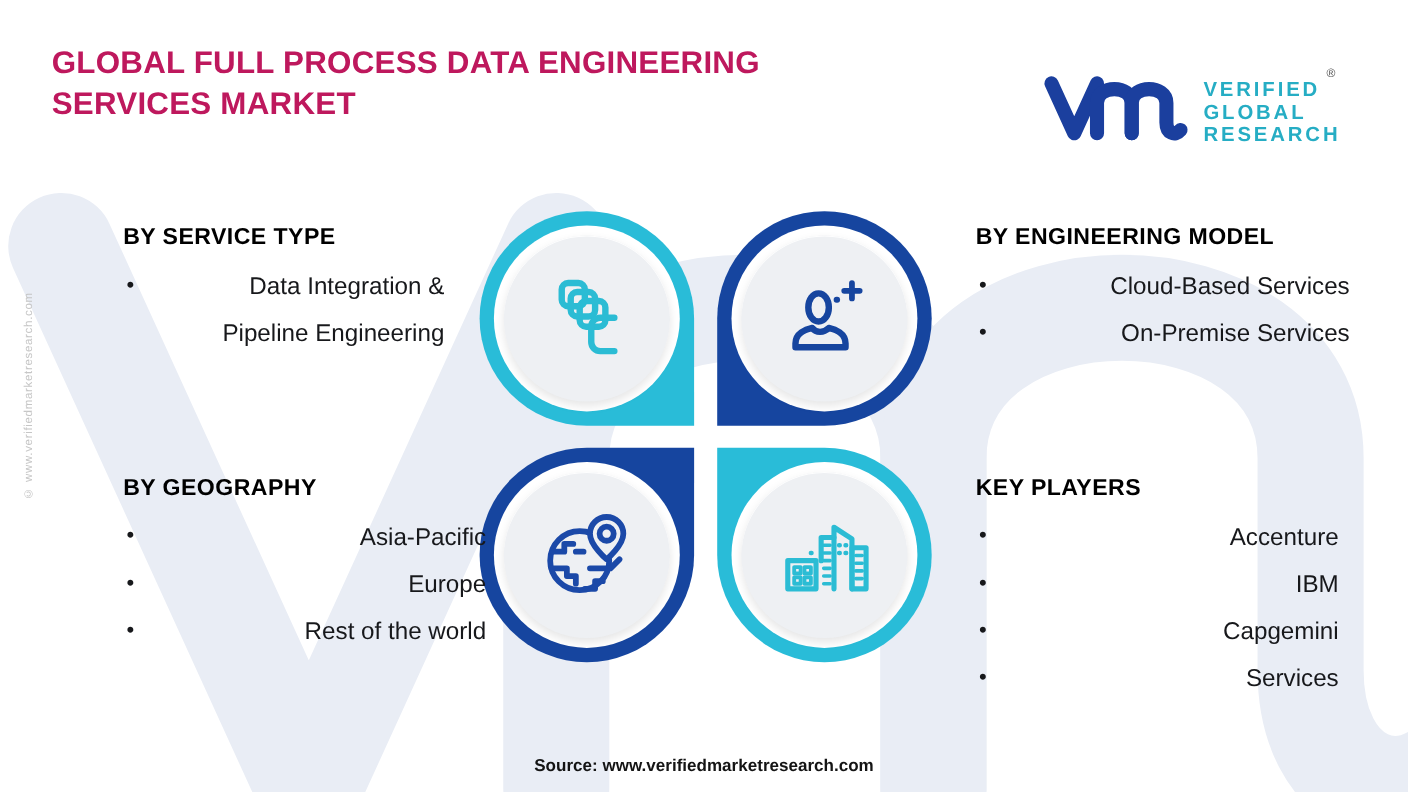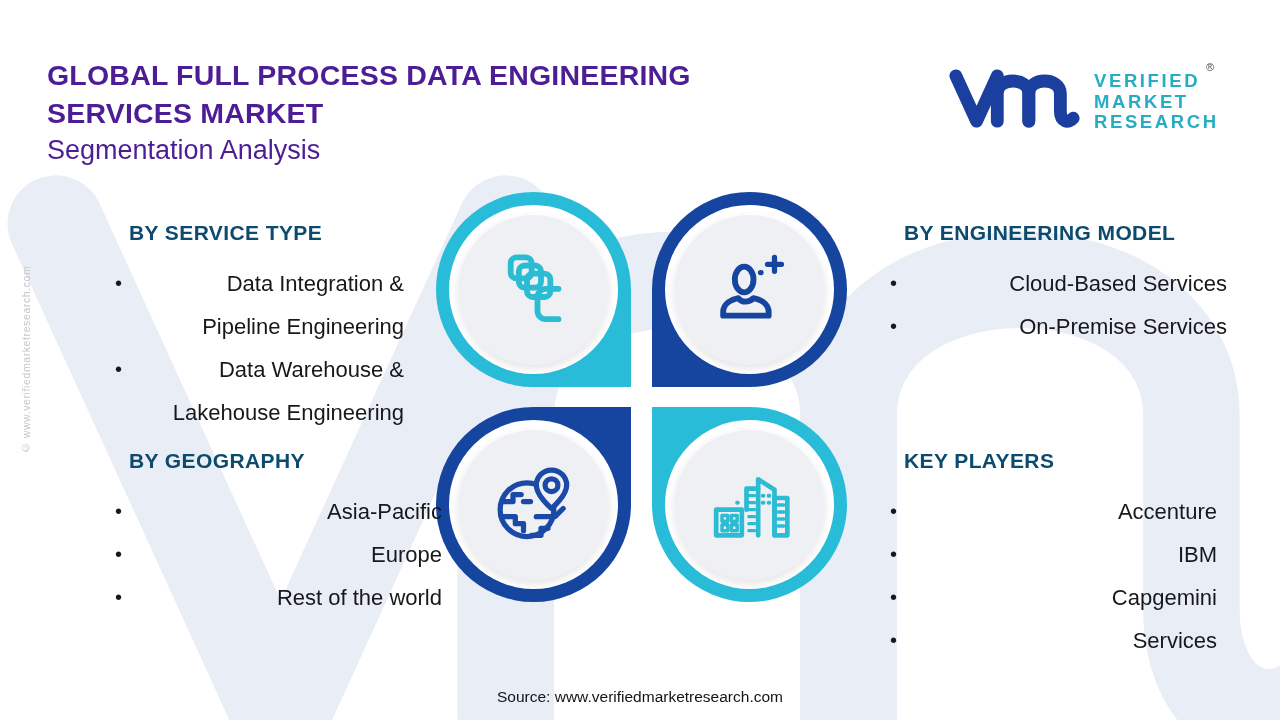--- a/index.html
+++ b/index.html
@@ -3,21 +3,21 @@
 <meta charset="utf-8">
 <style>
   html,body{margin:0;padding:0;background:#fff;}
   .stage{
     position:relative;width:1280px;height:720px;overflow:hidden;
     background:#ffffff;font-family:"Liberation Sans","DejaVu Sans",sans-serif;
   }
   
   .watermark{position:absolute;left:-30px;top:95px;z-index:0;pointer-events:none;}
   
-  .title{position:absolute;left:47px;top:56px;z-index:2;color:#4c1d95;}
+  .title{position:absolute;left:47px;top:38px;z-index:2;color:#be185d;}
   .title .l{font-size:28.5px;font-weight:700;line-height:38px;letter-spacing:.2px;}
   .title .sub{font-size:27px;font-weight:400;line-height:37px;}
   .logo{position:absolute;left:948px;top:34px;width:290px;height:76px;z-index:2;margin-top:28px;}
   .logo-glyph{position:absolute;left:0;top:2px;}
   .logo-text{position:absolute;left:146px;top:9px;color:#26ADC4;font-weight:700;
              font-size:18.5px;line-height:20.5px;letter-spacing:2.6px;white-space:nowrap;}
   .logo-reg{position:absolute;left:258px;top:-1px;font-size:11px;color:#4a4a4a;font-weight:400;}
   
   .vside{position:absolute;left:20px;top:50%;transform:translateY(-50%) rotate(180deg);
          writing-mode:vertical-rl;color:#c6c6c6;font-size:10.5px;letter-spacing:.6px;z-index:2;}
@@ -26,60 +26,59 @@
   .blob.tl{left:436px;top:192px;background:#29BCD8;border-radius:50% 50% 0 50%;}
   .blob.tr{left:652px;top:192px;background:#16459F;border-radius:50% 50% 50% 0;}
   .blob.bl{left:436px;top:407px;background:#16459F;border-radius:50% 0 50% 50%;}
   .blob.br{left:652px;top:407px;background:#29BCD8;border-radius:0 50% 50% 50%;}
   .blob .white{position:absolute;inset:13px;background:#fff;border-radius:50%;}
   .blob .gray{position:absolute;inset:9px;background:#EEF0F3;border-radius:50%;
               display:flex;align-items:center;justify-content:center;
               box-shadow:0 4px 9px rgba(0,0,0,.10), inset 0 1px 0 rgba(255,255,255,.9);}
   
   .sec{position:absolute;z-index:2;}
-  .sec h2{margin:17px;font-size:21px;font-weight:700;color:#0c4a6e;letter-spacing:.4px;}
+  .sec h2{margin:0;font-size:21px;font-weight:700;color:#000000;letter-spacing:.4px;}
   .sec ul{list-style:none;margin:10px 0 0 0;padding:0;text-align:right;}
   .sec li{position:relative;padding-left:31px;font-size:22px;line-height:43px;color:#17181B;}
   .sec li::before{content:"•";position:absolute;left:3px;top:0;font-size:20px;color:#17181B;}
   #sec-service{left:112px;top:204px;width:292px;}
   #sec-geo{left:112px;top:432px;width:330px;}
   #sec-deploy{left:887px;top:204px;width:340px;}
   #sec-players{left:887px;top:432px;width:330px;}
   
   .source{position:absolute;left:0;right:0;top:688px;text-align:center;
-          font-size:15.5px;font-weight:400;color:#141414;z-index:2;}
+          font-size:15.5px;font-weight:700;color:#141414;z-index:2;}
 </style>
 </head>
 <body>
 
 <div class="stage">
 
   <svg class="watermark" width="1500" height="750" viewBox="0 0 140 70" fill="none" stroke="#E9EDF5" stroke-width="9" stroke-linecap="round" stroke-linejoin="round">
     <path d="M8 12 L29 58 L50 12"></path>
     <path d="M50 58 L50 30 C50 13 82 13 82 30 L82 58"></path>
     <path d="M82 58 L82 30 C82 13 114 13 114 30 L114 48 C114 58 122 61 127 55"></path>
   </svg>
 
   <div class="vside">© www.verifiedmarketresearch.com</div>
 
   <div class="title">
     <div class="l">GLOBAL FULL PROCESS DATA ENGINEERING</div>
     <div class="l">SERVICES MARKET</div>
-    <div class="sub">Segmentation Analysis</div>
   </div>
 
   <div class="logo">
     <svg class="logo-glyph" width="138" height="69" viewBox="0 0 140 70" fill="none" stroke="#1B3F9E" stroke-width="13" stroke-linecap="round" stroke-linejoin="round">
       <path d="M8 12 L29 58 L50 12"></path>
       <path d="M50 58 L50 30 C50 13 82 13 82 30 L82 58"></path>
       <path d="M82 58 L82 30 C82 13 114 13 114 30 L114 48 C114 58 122 61 127 55"></path>
     </svg>
     <div class="logo-text">
       <div>VERIFIED</div>
-      <div>MARKET</div>
+      <div>GLOBAL</div>
       <div>RESEARCH</div>
     </div>
     <span class="logo-reg">®</span>
   </div>
 
   <div class="blob tl">
     <div class="white">
       <div class="gray">
         <svg width="84" height="84" viewBox="0 0 72 72" fill="none" stroke="#2BBCD4" stroke-width="5" stroke-linecap="round" stroke-linejoin="round">
           <rect x="16" y="8" width="18" height="18" rx="5"></rect>
@@ -139,21 +138,20 @@
           <path d="M60 36 h5 M60 42 h5 M60 48 h5 M60 54 h5" stroke-width="2.8"></path>
         </svg>
       </div>
     </div>
   </div>
 
   <section class="sec" id="sec-service">
     <h2>BY SERVICE TYPE</h2>
     <ul>
       <li>Data Integration &amp; Pipeline Engineering</li>
-      <li>Data Warehouse &amp; Lakehouse Engineering</li>
     </ul>
   </section>
 
   <section class="sec" id="sec-deploy">
     <h2>BY ENGINEERING MODEL</h2>
     <ul>
       <li>Cloud-Based Services</li>
       <li>On-Premise Services</li>
     </ul>
   </section>

